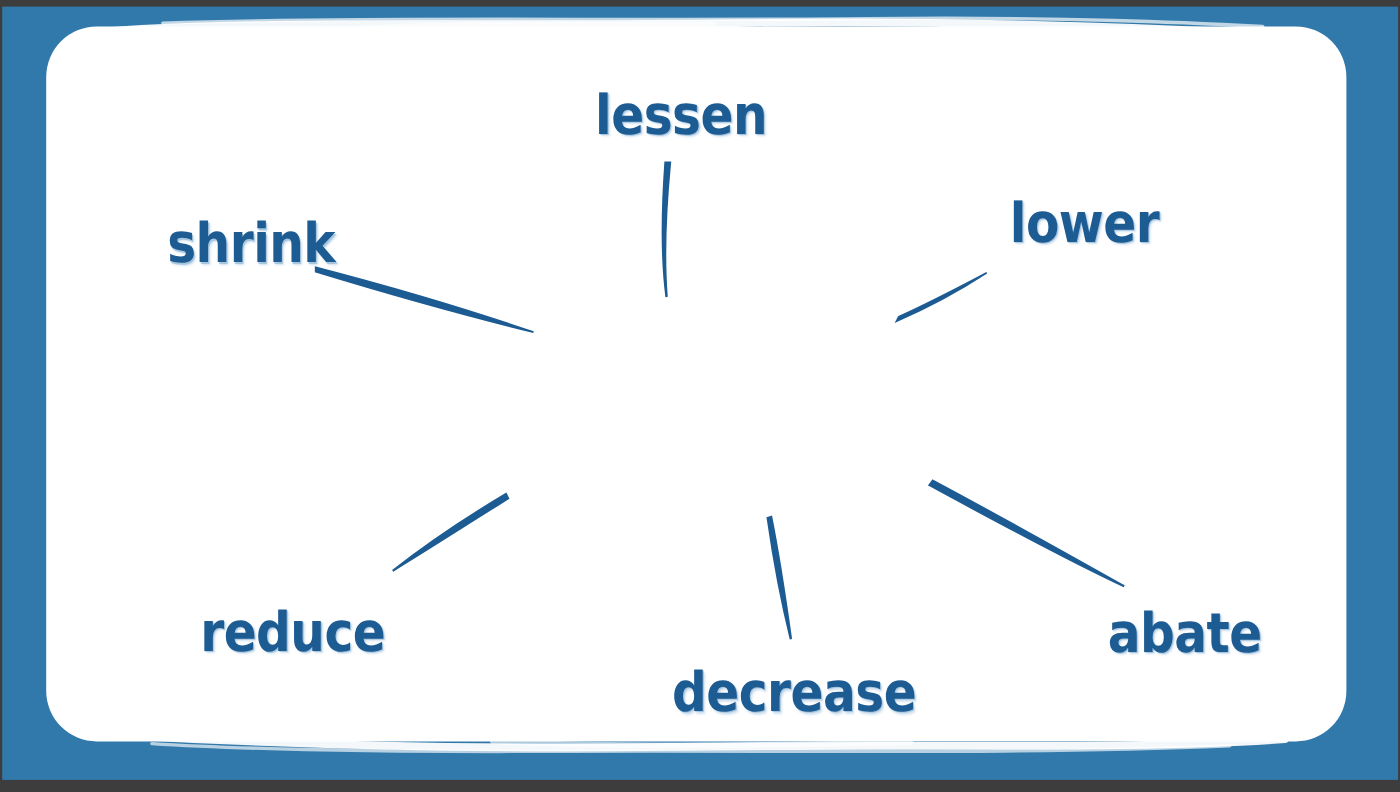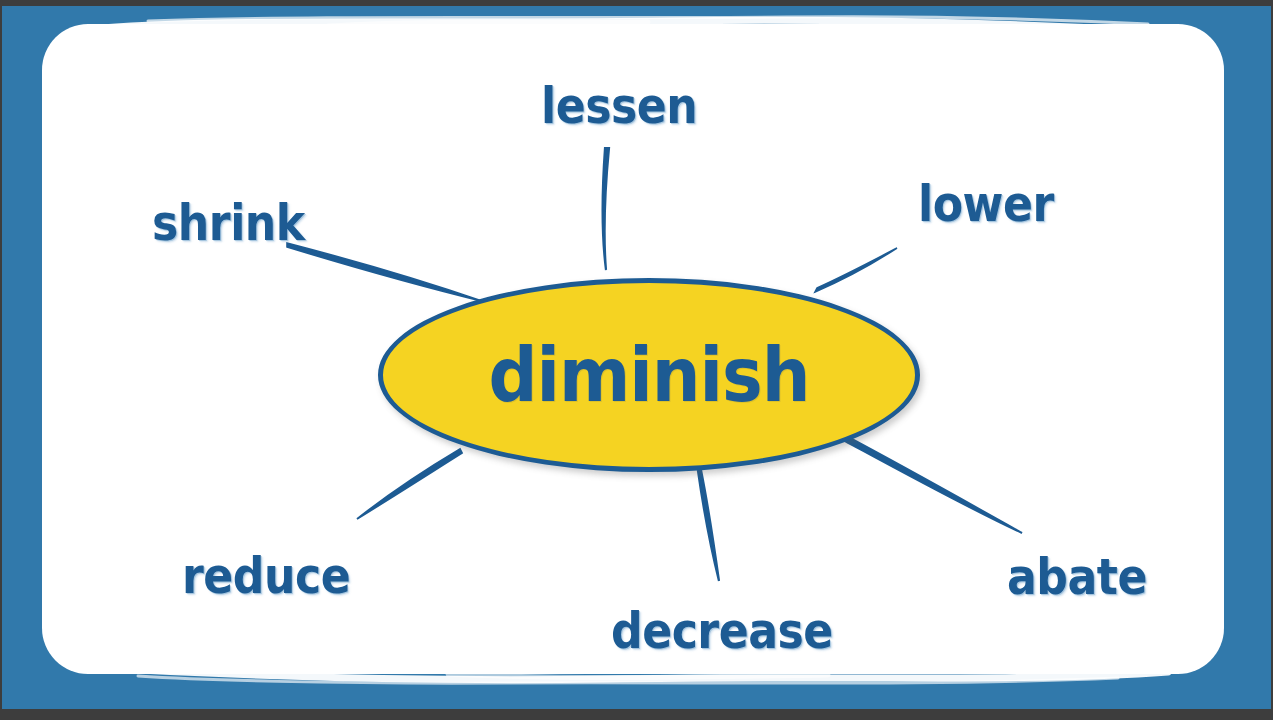--- a/index.html
+++ b/index.html
@@ -154,24 +154,20 @@
       <path d="M817 288 C848 274, 876 259, 897 248 C874 263, 845 279, 815 292 Z" stroke="#1d5b93" stroke-width="1.6" stroke-linecap="round"></path>
 
       <path d="M848 437 C910 470, 972 505, 1022 533 C968 508, 906 474, 845 441 Z" stroke="#1d5b93" stroke-width="2.0" stroke-linecap="round"></path>
 
       <path d="M701 470 C708 505, 714 545, 719 581 C710 545, 703 506, 698 471 Z" stroke="#1d5b93" stroke-width="2.2" stroke-linecap="round"></path>
 
       <path d="M462 453 C424 477, 388 500, 357 519 C386 496, 423 471, 460 449 Z" stroke="#1d5b93" stroke-width="1.8" stroke-linecap="round"></path>
     </g>
   </svg>
 
-  <div id="center-node">
-    <div id="center-node-ellipse"></div>
-    <div id="center-node-text">diminish</div>
-  </div>
 
   <div class="node-label" id="label-lessen">lessen</div>
   <div class="node-label" id="label-lower">lower</div>
   <div class="node-label" id="label-shrink">shrink</div>
   <div class="node-label" id="label-abate">abate</div>
   <div class="node-label" id="label-decrease">decrease</div>
   <div class="node-label" id="label-reduce">reduce</div>
 
 </div>
 

